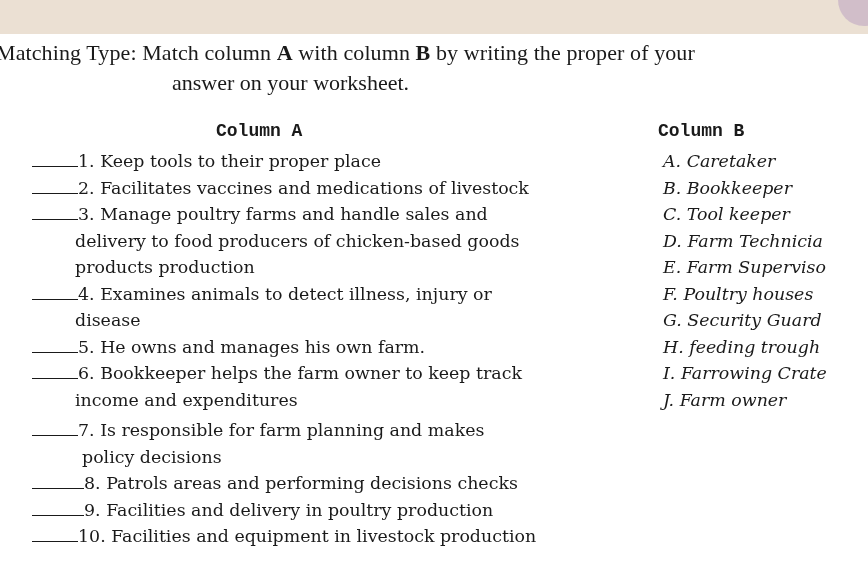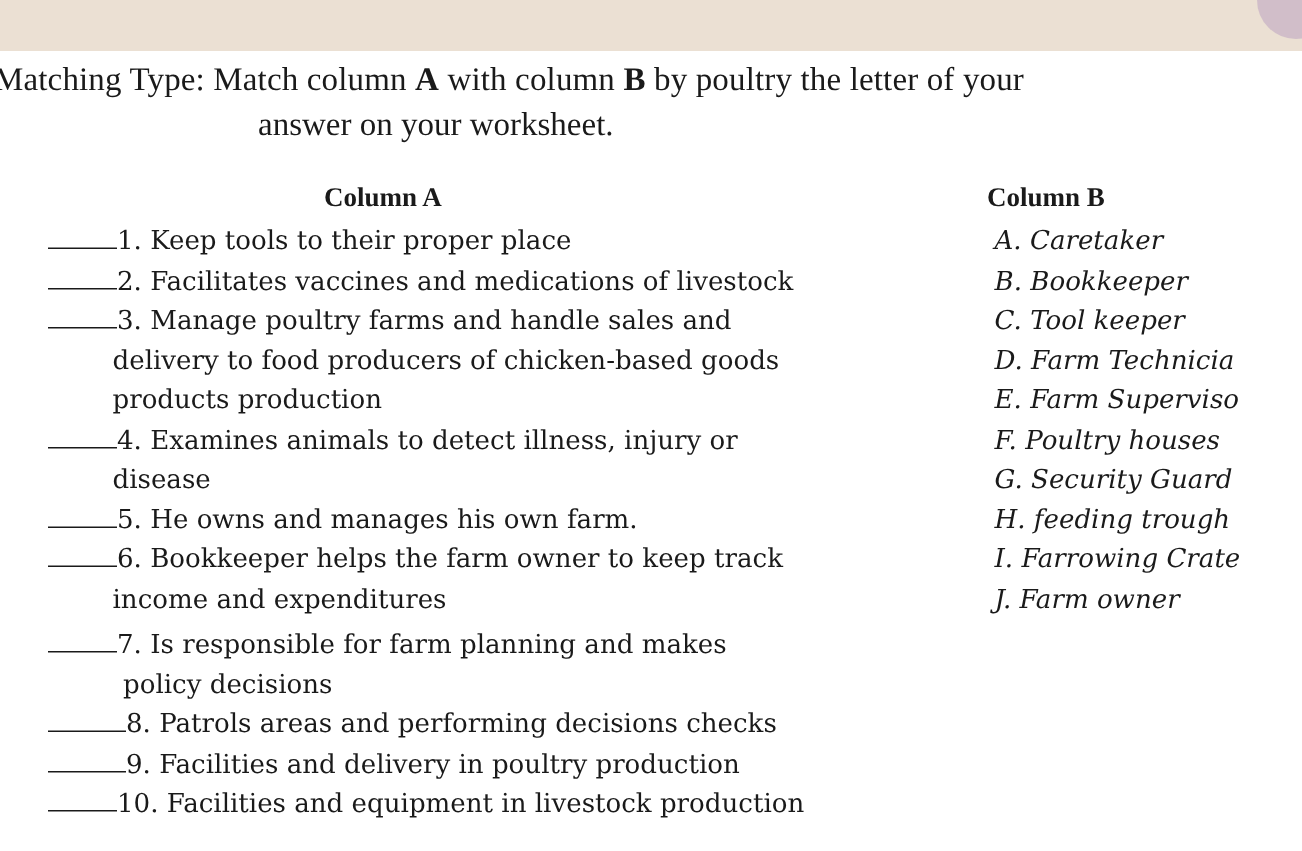--- a/index.html
+++ b/index.html
@@ -44,21 +44,21 @@
       font-family: "Liberation Serif", "DejaVu Serif", serif;
       font-size: 22px;
       line-height: 30px;
       white-space: nowrap;
     }
     .instr b { font-weight: 700; }
 
     .col-head {
       position: absolute;
       top: 118px;
-      font-family: Liberation Serif, serif;
+      font-family: Liberation Mono, monospace;
       font-weight: 700;
       font-size: 18px;
       line-height: 26px;
       white-space: nowrap;
     }
     .col-head.a { left: 216px; }
     .col-head.b { left: 658px; }
 
     .a-line {
       position: absolute;
@@ -96,21 +96,21 @@
       font-style: italic;
     }
   </style>
 </head>
 <body>
 
 <div class="top-band">
   <div class="top-corner"></div>
 </div>
 
-<div class="instr"><span>Matching Type: Match column </span><b>A</b><span> with column </span><b>B</b><span> by poultry the letter of your</span></div>
+<div class="instr"><span>Matching Type: Match column </span><b>A</b><span> with column </span><b>B</b><span> by writing the proper of your</span></div>
 <div class="instr-line2">answer on your worksheet.</div>
 
 <div class="col-head a">Column A</div>
 <div class="col-head b">Column B</div>
 
 <div class="a-line" style="top:148px">
   <span class="blank"></span><span>1.</span> <span>Keep tools to their proper place</span>
 </div>
 <div class="a-line" style="top:174.5px">
   <span class="blank"></span><span>2.</span> <span>Facilitates vaccines and medications of livestock</span>

